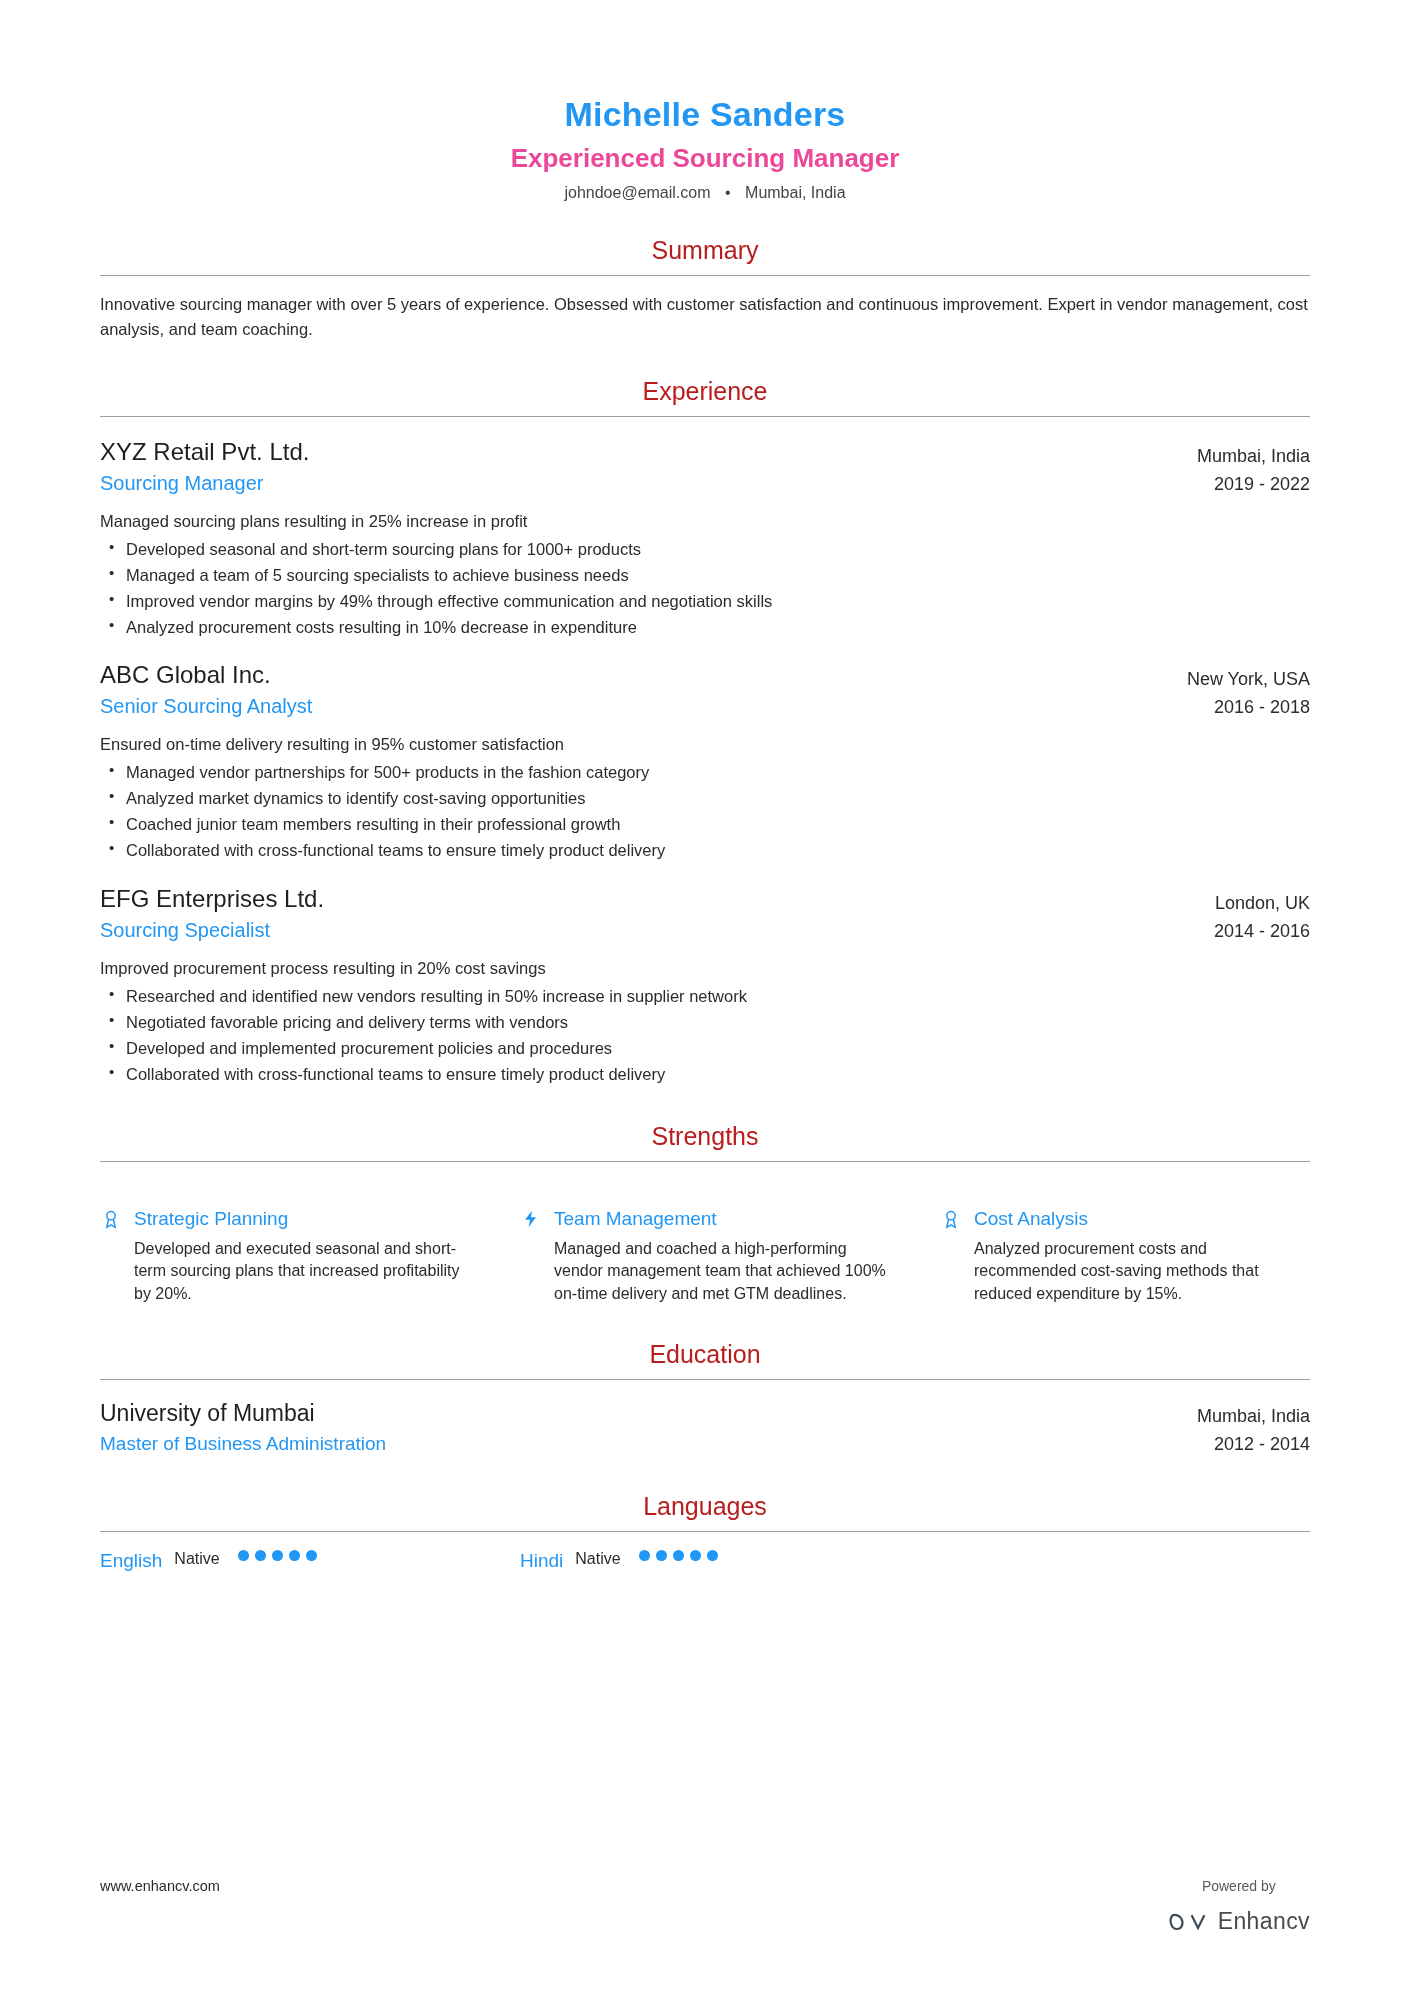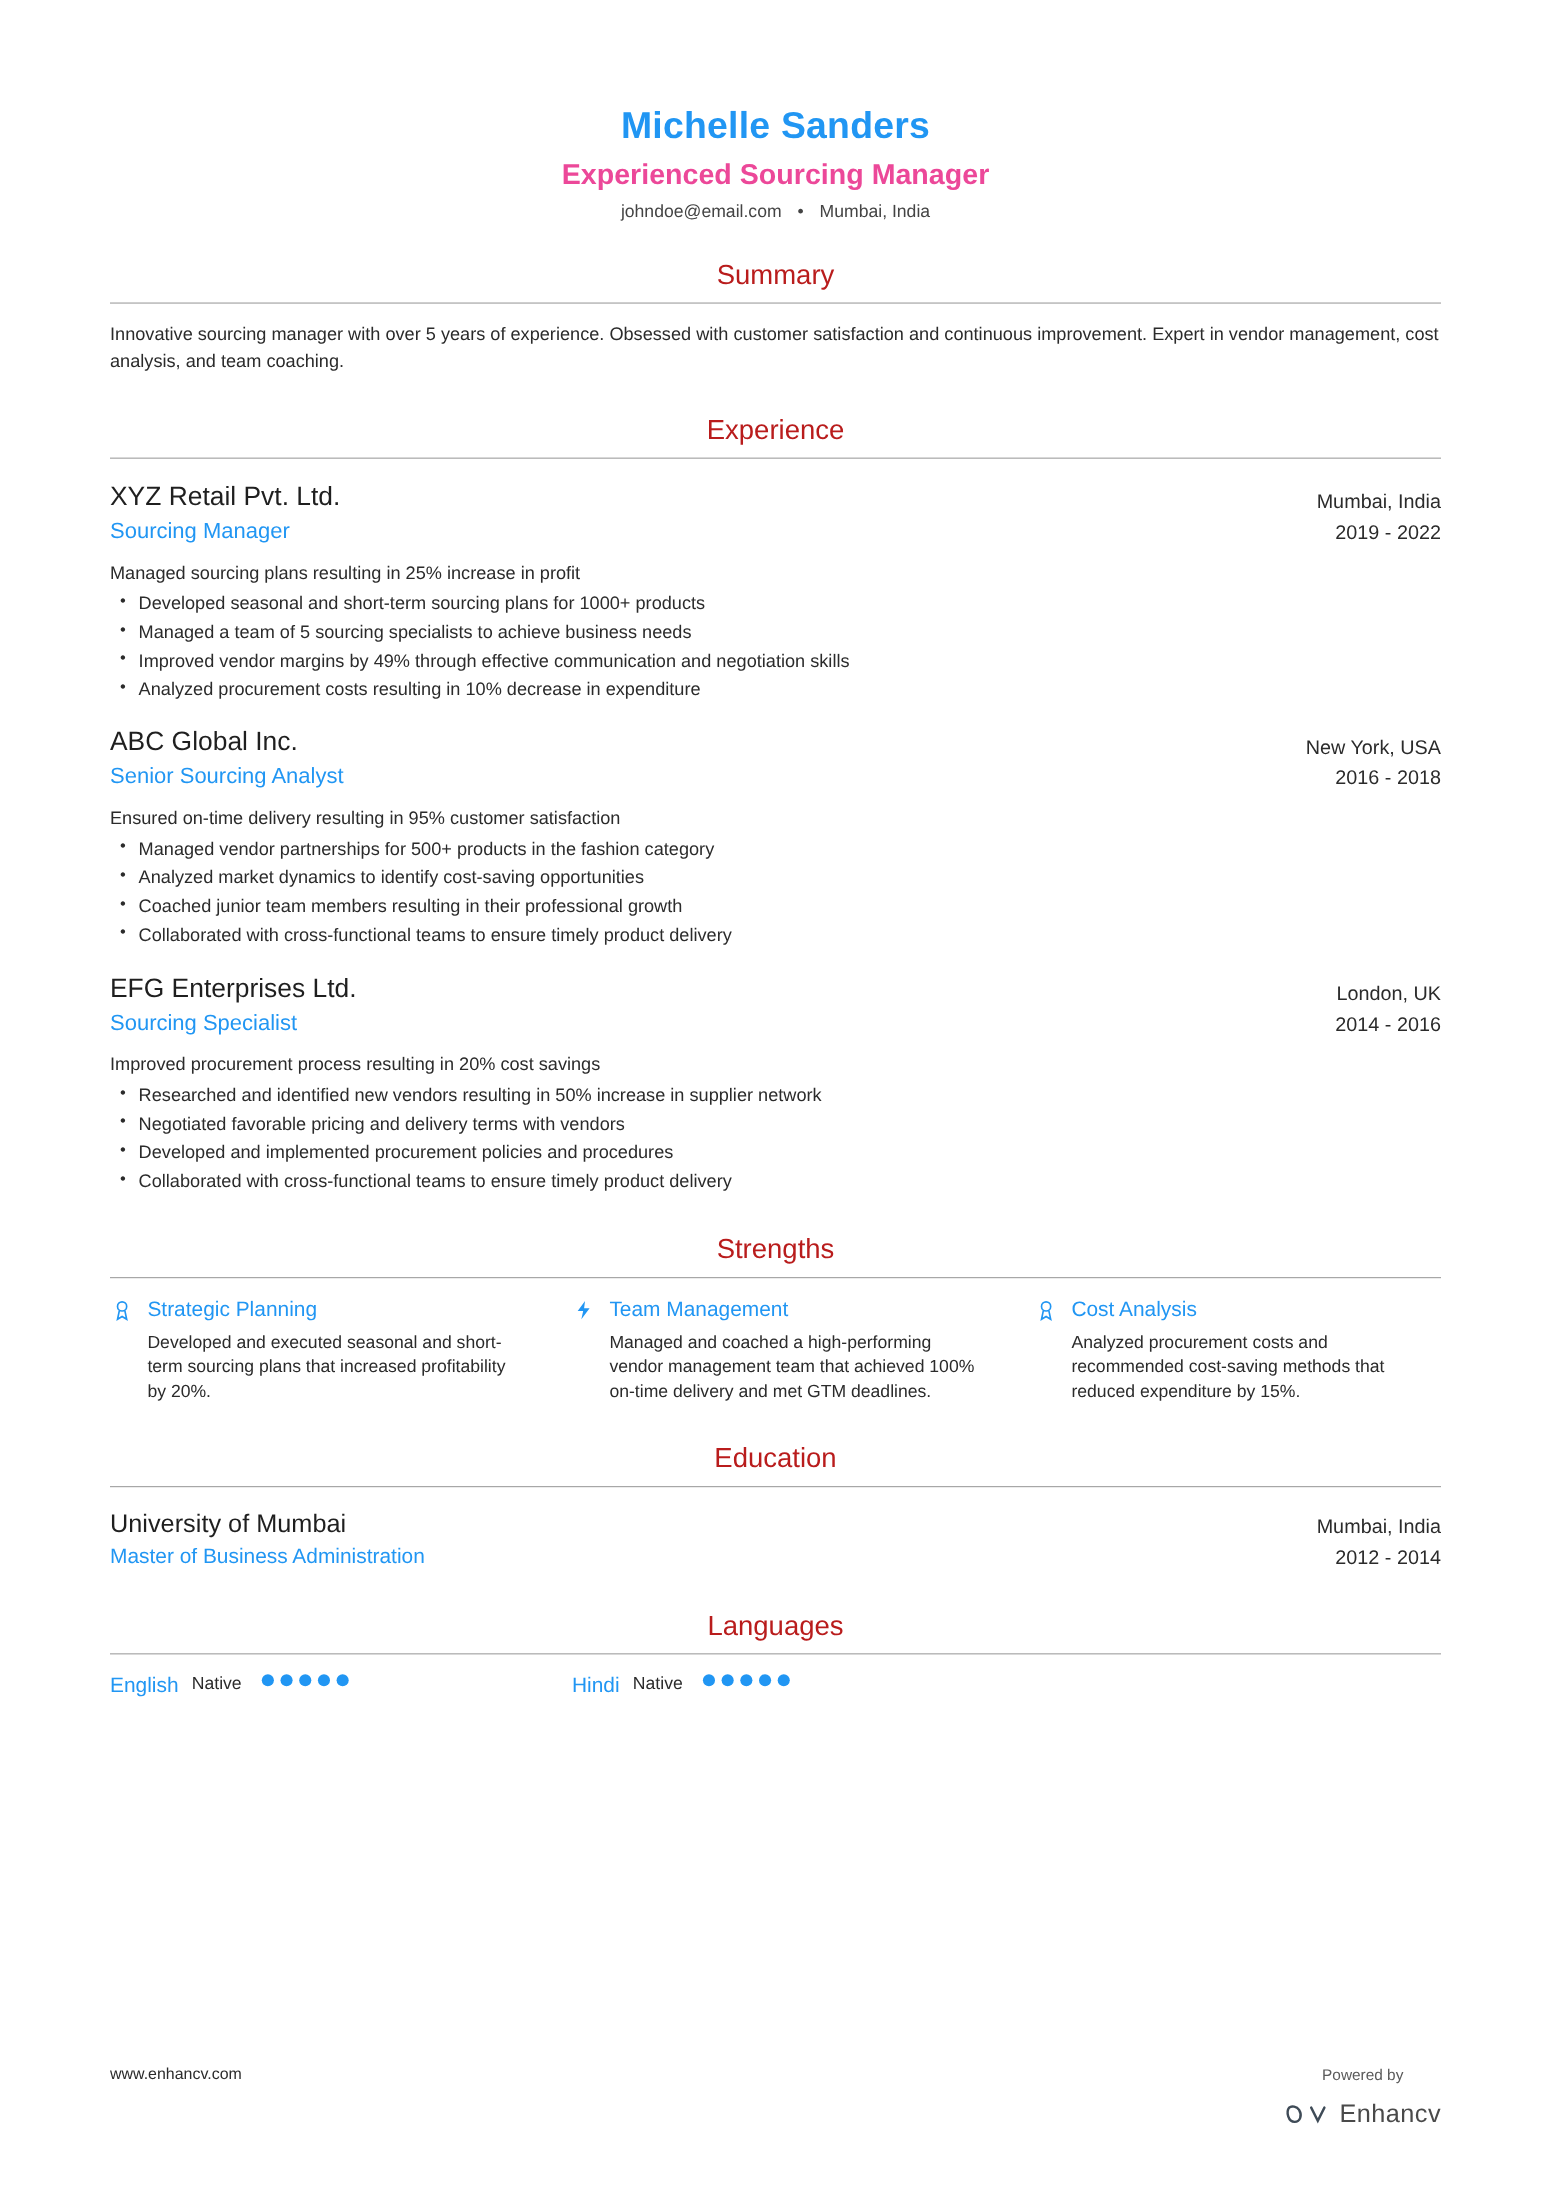--- a/index.html
+++ b/index.html
@@ -128,21 +128,21 @@
     color: #2b2b2b;
     font-size: 15px;
   }
 
   
   .strengths-grid {
     display: flex;
     gap: 50px;
     padding-top: 18px;
   }
-  .strength { flex: 1 1 0; }
+  .strength { flex: 1 1 0; margin-top: 28px; }
   .strength-head {
     display: flex;
     align-items: center;
     gap: 12px;
   }
   .strength-icon {
     width: 22px;
     height: 22px;
     color: #2196f3;
     flex: 0 0 22px;

